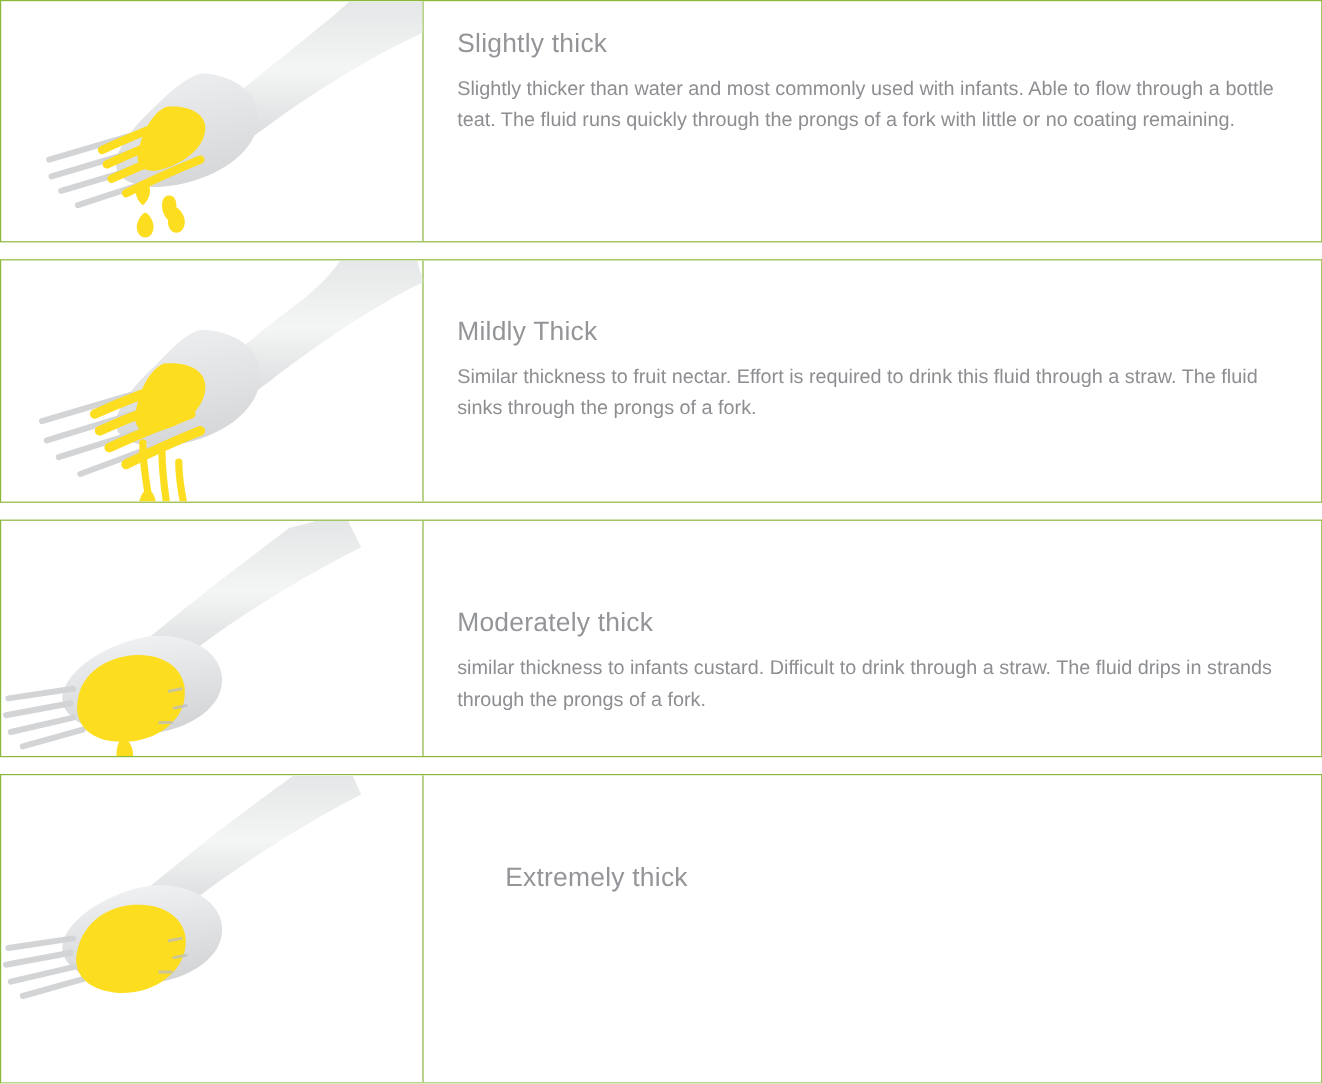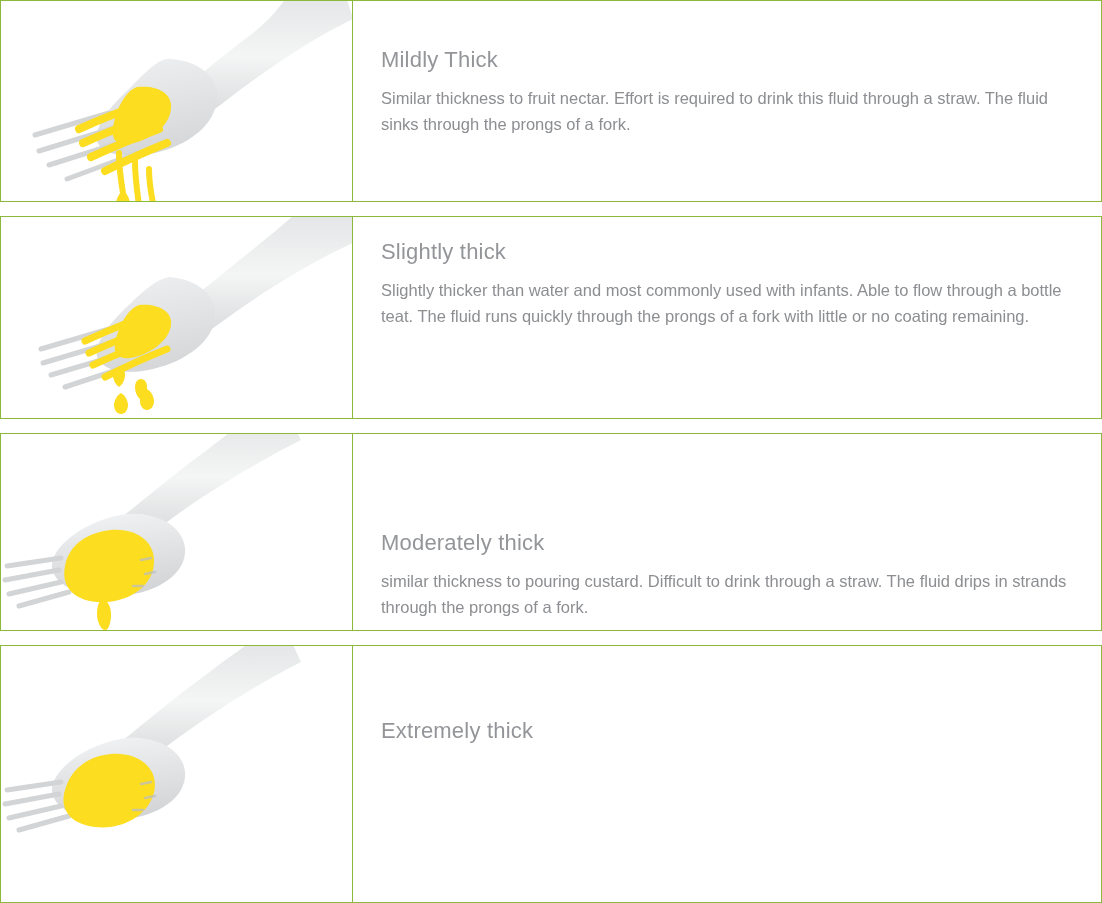--- a/index.html
+++ b/index.html
@@ -23,22 +23,22 @@
   .row {
     position: relative;
     display: flex;
     flex-direction: row;
     border: 1px solid #8cb83c;
     background: #ffffff;
     overflow: hidden;
   }
   .row-0 { height: 212px; }
   .row-1 { height: 212px; }
-  .row-2 { height: 208px; align-items: flex-end; }
-  .row-3 { height: 270px; }
+  .row-2 { height: 208px; }
+  .row-3 { height: 270px; gap: 40px; }
 
   .illus-cell {
     width: 352px;
     flex: 0 0 352px;
     position: relative;
     border-right: 1px solid #8cb83c;
     overflow: hidden;
   }
   .illus-cell svg { display: block; }
 
@@ -66,20 +66,71 @@
     margin: 0;
     max-width: 700px;
   }
   .body.wide { max-width: 720px; }
 </style>
 </head>
 <body>
 
 <div id="diagram">
 
+  <div class="row row-0">
+    <div class="illus-cell">
+      <svg width="352" height="212" viewBox="0 0 352 212">
+        <defs>
+          <linearGradient id="h1" x1="0" y1="0" x2="0" y2="1">
+            <stop offset="0" stop-color="#e2e4e5"></stop>
+            <stop offset="0.45" stop-color="#f4f5f5"></stop>
+            <stop offset="1" stop-color="#cfd1d3"></stop>
+          </linearGradient>
+          <linearGradient id="n1" x1="0" y1="0" x2="0.2" y2="1">
+            <stop offset="0" stop-color="#eff0f1"></stop>
+            <stop offset="1" stop-color="#d5d7d9"></stop>
+          </linearGradient>
+        </defs>
+
+        <path d="M300 -10 L352 -10 L352 26 C320 40 268 70 222 104 C200 120 182 132 168 140 L140 122 C168 100 210 66 250 34 C272 16 290 2 300 -10 Z" fill="url(#h1)"></path>
+
+        <path d="M168 60 C196 62 216 78 214 100 C212 124 186 144 152 152 C126 158 106 154 98 144 C90 132 104 110 128 88 C142 74 156 62 168 60 Z" fill="url(#n1)"></path>
+
+        <g stroke="#d2d4d6" stroke-width="5" stroke-linecap="round" fill="none">
+          <path d="M108 112 L40 132"></path>
+          <path d="M116 124 L42 146"></path>
+          <path d="M124 136 L50 158"></path>
+          <path d="M134 147 L64 170"></path>
+        </g>
+
+        <g stroke="#fcdd1f" stroke-width="7" stroke-linecap="round" fill="none">
+          <path d="M152 96 C130 104 106 114 84 124"></path>
+          <path d="M156 108 C134 116 110 126 88 136"></path>
+          <path d="M160 120 C138 128 114 138 92 148"></path>
+          <path d="M166 132 C146 140 124 150 104 160"></path>
+        </g>
+        <path d="M138 88 C156 86 172 94 170 108 C168 124 150 136 134 140 C120 144 112 138 114 128 C116 112 126 92 138 88 Z" fill="#fcdd1f"></path>
+
+        <g fill="#fcdd1f">
+          <path d="M118 150 C122 150 124 154 124 158 C124 163 121 168 118 170 C115 168 112 163 112 158 C112 154 114 150 118 150 Z"></path>
+          <path d="M140 162 C144 162 146 166 146 170 C146 176 143 181 140 183 C137 181 134 176 134 170 C134 166 136 162 140 162 Z"></path>
+        </g>
+
+        <g fill="#fcdd1f">
+          <path d="M120 176 C124 178 127 184 127 188 C127 193 124 197 120 197 C116 197 113 193 113 188 C113 184 116 178 120 176 Z"></path>
+          <path d="M146 172 C150 174 153 180 153 184 C153 189 150 193 146 193 C142 193 139 189 139 184 C139 180 142 174 146 172 Z"></path>
+        </g>
+      </svg>
+    </div>
+    <div class="text-cell">
+      <div class="heading">Slightly thick</div>
+      <div class="body">Slightly thicker than water and most commonly used with infants. Able to flow through a bottle teat. The fluid runs quickly through the prongs of a fork with little or no coating remaining.</div>
+    </div>
+  </div>
+
   <div class="row row-1">
     <div class="illus-cell">
       <svg width="352" height="212" viewBox="0 0 352 212">
         <defs>
           <linearGradient id="h2" x1="0" y1="0" x2="0" y2="1">
             <stop offset="0" stop-color="#e2e4e5"></stop>
             <stop offset="0.45" stop-color="#f4f5f5"></stop>
             <stop offset="1" stop-color="#cfd1d3"></stop>
           </linearGradient>
           <linearGradient id="n2" x1="0" y1="0" x2="0.2" y2="1">
@@ -112,71 +163,20 @@
           <path d="M122 190 C126 192 129 198 129 203 C129 208 126 212 122 212 C118 212 115 208 115 203 C115 198 118 192 122 190 Z"></path>
         </g>
       </svg>
     </div>
     <div class="text-cell pad-mid">
       <div class="heading">Mildly Thick</div>
       <div class="body wide">Similar thickness to fruit nectar. Effort is required to drink this fluid through a straw. The fluid sinks through the prongs of a fork.</div>
     </div>
   </div>
 
-  <div class="row row-0">
-    <div class="illus-cell">
-      <svg width="352" height="212" viewBox="0 0 352 212">
-        <defs>
-          <linearGradient id="h1" x1="0" y1="0" x2="0" y2="1">
-            <stop offset="0" stop-color="#e2e4e5"></stop>
-            <stop offset="0.45" stop-color="#f4f5f5"></stop>
-            <stop offset="1" stop-color="#cfd1d3"></stop>
-          </linearGradient>
-          <linearGradient id="n1" x1="0" y1="0" x2="0.2" y2="1">
-            <stop offset="0" stop-color="#eff0f1"></stop>
-            <stop offset="1" stop-color="#d5d7d9"></stop>
-          </linearGradient>
-        </defs>
-
-        <path d="M300 -10 L352 -10 L352 26 C320 40 268 70 222 104 C200 120 182 132 168 140 L140 122 C168 100 210 66 250 34 C272 16 290 2 300 -10 Z" fill="url(#h1)"></path>
-
-        <path d="M168 60 C196 62 216 78 214 100 C212 124 186 144 152 152 C126 158 106 154 98 144 C90 132 104 110 128 88 C142 74 156 62 168 60 Z" fill="url(#n1)"></path>
-
-        <g stroke="#d2d4d6" stroke-width="5" stroke-linecap="round" fill="none">
-          <path d="M108 112 L40 132"></path>
-          <path d="M116 124 L42 146"></path>
-          <path d="M124 136 L50 158"></path>
-          <path d="M134 147 L64 170"></path>
-        </g>
-
-        <g stroke="#fcdd1f" stroke-width="7" stroke-linecap="round" fill="none">
-          <path d="M152 96 C130 104 106 114 84 124"></path>
-          <path d="M156 108 C134 116 110 126 88 136"></path>
-          <path d="M160 120 C138 128 114 138 92 148"></path>
-          <path d="M166 132 C146 140 124 150 104 160"></path>
-        </g>
-        <path d="M138 88 C156 86 172 94 170 108 C168 124 150 136 134 140 C120 144 112 138 114 128 C116 112 126 92 138 88 Z" fill="#fcdd1f"></path>
-
-        <g fill="#fcdd1f">
-          <path d="M118 150 C122 150 124 154 124 158 C124 163 121 168 118 170 C115 168 112 163 112 158 C112 154 114 150 118 150 Z"></path>
-          <path d="M140 162 C144 162 146 166 146 170 C146 176 143 181 140 183 C137 181 134 176 134 170 C134 166 136 162 140 162 Z"></path>
-        </g>
-
-        <g fill="#fcdd1f">
-          <path d="M120 176 C124 178 127 184 127 188 C127 193 124 197 120 197 C116 197 113 193 113 188 C113 184 116 178 120 176 Z"></path>
-          <path d="M146 172 C150 174 153 180 153 184 C153 189 150 193 146 193 C142 193 139 189 139 184 C139 180 142 174 146 172 Z"></path>
-        </g>
-      </svg>
-    </div>
-    <div class="text-cell">
-      <div class="heading">Slightly thick</div>
-      <div class="body">Slightly thicker than water and most commonly used with infants. Able to flow through a bottle teat. The fluid runs quickly through the prongs of a fork with little or no coating remaining.</div>
-    </div>
-  </div>
-
   <div class="row row-2">
     <div class="illus-cell">
       <svg width="352" height="212" viewBox="0 0 352 212">
         <defs>
           <linearGradient id="h3" x1="0" y1="0" x2="0" y2="1">
             <stop offset="0" stop-color="#e2e4e5"></stop>
             <stop offset="0.45" stop-color="#f4f5f5"></stop>
             <stop offset="1" stop-color="#cfd1d3"></stop>
           </linearGradient>
           <linearGradient id="n3" x1="0.1" y1="0" x2="0.3" y2="1">
@@ -198,21 +198,21 @@
         <path d="M102 182 C106 182 110 188 110 196 C110 204 108 212 104 212 C100 212 96 204 96 196 C96 188 98 182 102 182 Z" fill="#fcdd1f"></path>
         <g stroke="#bcbec0" stroke-width="2.5" stroke-linecap="round" fill="none" opacity="0.75">
           <path d="M140 142 L150 140"></path>
           <path d="M144 156 L154 154"></path>
           <path d="M132 168 L142 168"></path>
         </g>
       </svg>
     </div>
     <div class="text-cell pad-low">
       <div class="heading">Moderately thick</div>
-      <div class="body">similar thickness to pouring custard. Difficult to drink through a straw. The fluid drips in strands through the prongs of a fork.</div>
+      <div class="body">similar thickness to infants custard. Difficult to drink through a straw. The fluid drips in strands through the prongs of a fork.</div>
     </div>
   </div>
 
   <div class="row row-3">
     <div class="illus-cell">
       <svg width="352" height="212" viewBox="0 0 352 212">
         <defs>
           <linearGradient id="h4" x1="0" y1="0" x2="0" y2="1">
             <stop offset="0" stop-color="#e2e4e5"></stop>
             <stop offset="0.45" stop-color="#f4f5f5"></stop>

